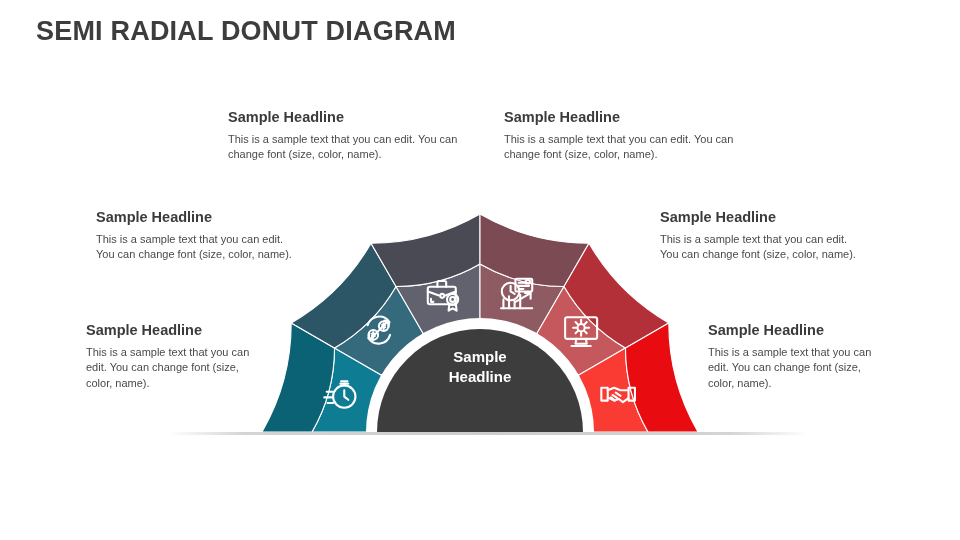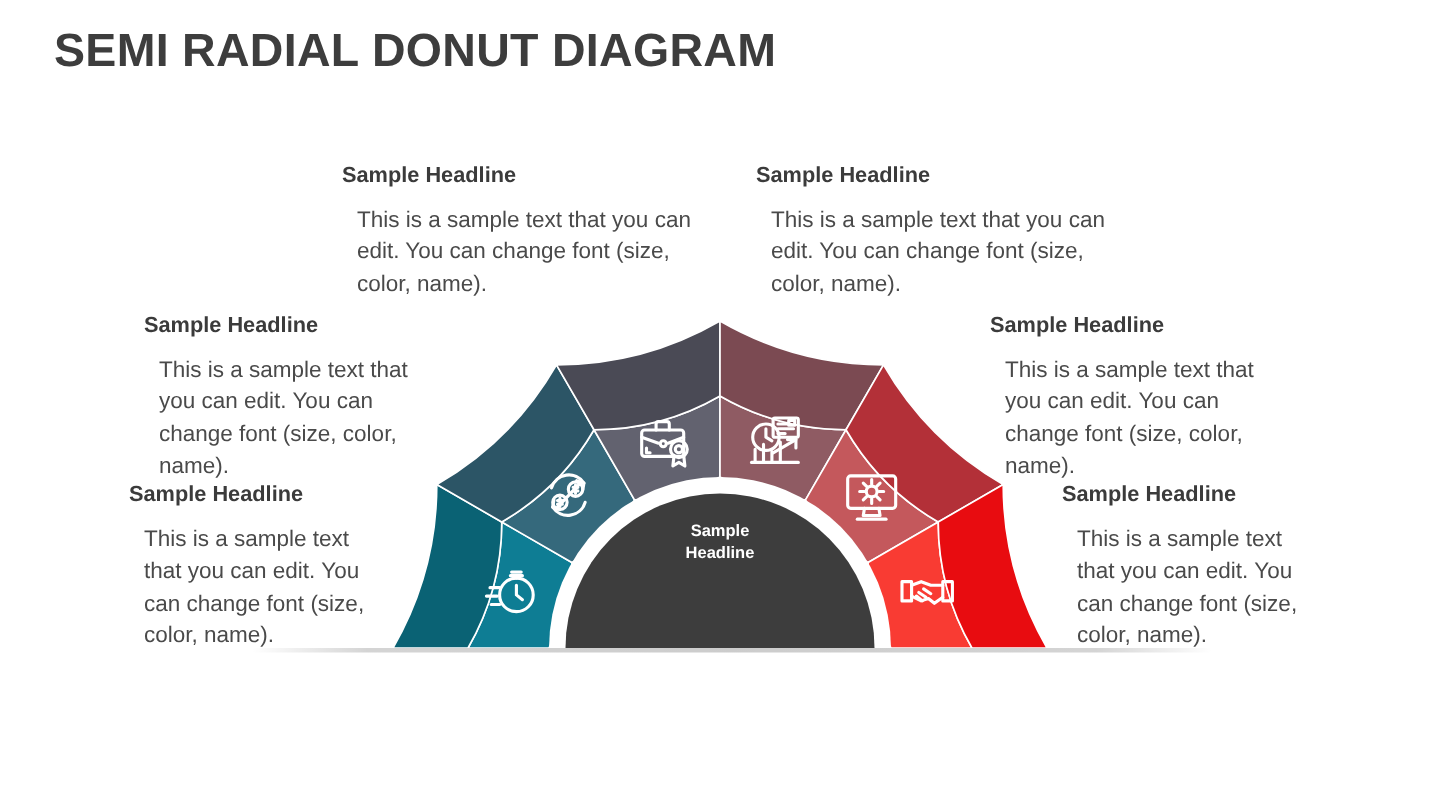--- a/index.html
+++ b/index.html
@@ -6,53 +6,53 @@
   body{
     width:960px;height:540px;background:#ffffff;overflow:hidden;
     font-family:"Liberation Sans","DejaVu Sans",sans-serif;
     position:relative;
   }
   #stage{position:absolute;left:0;top:0;width:960px;height:540px;}
 
   
   .title{
     position:absolute;left:36px;top:16px;
-    font-size:31px;font-weight:bold;letter-spacing:0.2px;
+    font-size:27px;font-weight:bold;letter-spacing:0.2px;
     color:#3d3d3d;white-space:nowrap;
   }
 
   
   .label-block{position:absolute;text-align:left;}
   .label-head{
     font-size:14.5px;font-weight:bold;color:#3b3b3b;
     margin:0 0 6px 0;line-height:1.15;
   }
   .label-body{
-    font-size:15px;color:#4a4a4a;line-height:1.43;margin:10px;
+    font-size:11px;color:#4a4a4a;line-height:1.43;margin:0;
   }
 
   .lb-1{left:86px;  top:322px; width:180px;}
   .lb-2{left:96px;  top:209px; width:208px;}
   .lb-3{left:228px; top:109px; width:246px;}
   .lb-4{left:504px; top:109px; width:246px;}
   .lb-5{left:660px; top:209px; width:208px;}
   .lb-6{left:708px; top:322px; width:180px;}
 
   
   #donut{position:absolute;left:240px;top:190px;width:480px;height:256px;}
   #donut svg{display:block;overflow:visible;}
 
   .seg{stroke:#ffffff;stroke-width:1.1;}
   .icon-g{fill:none;stroke:#ffffff;stroke-width:5.2;
           stroke-linecap:round;stroke-linejoin:round;}
 
   .hub-text{
     position:absolute;left:377px;top:347px;width:206px;
     text-align:center;color:#ffffff;
-    font-size:11px;font-weight:bold;line-height:1.33;
+    font-size:15px;font-weight:bold;line-height:1.33;
   }
 
   .baseline{
     position:absolute;left:168px;top:432px;width:640px;height:3px;
     background:linear-gradient(to right,rgba(0,0,0,0) 0%,rgba(0,0,0,0.17) 12%,
                rgba(0,0,0,0.2) 50%,rgba(0,0,0,0.17) 88%,rgba(0,0,0,0) 100%);
     border-radius:2px;
   }
 </style>
 </head>

